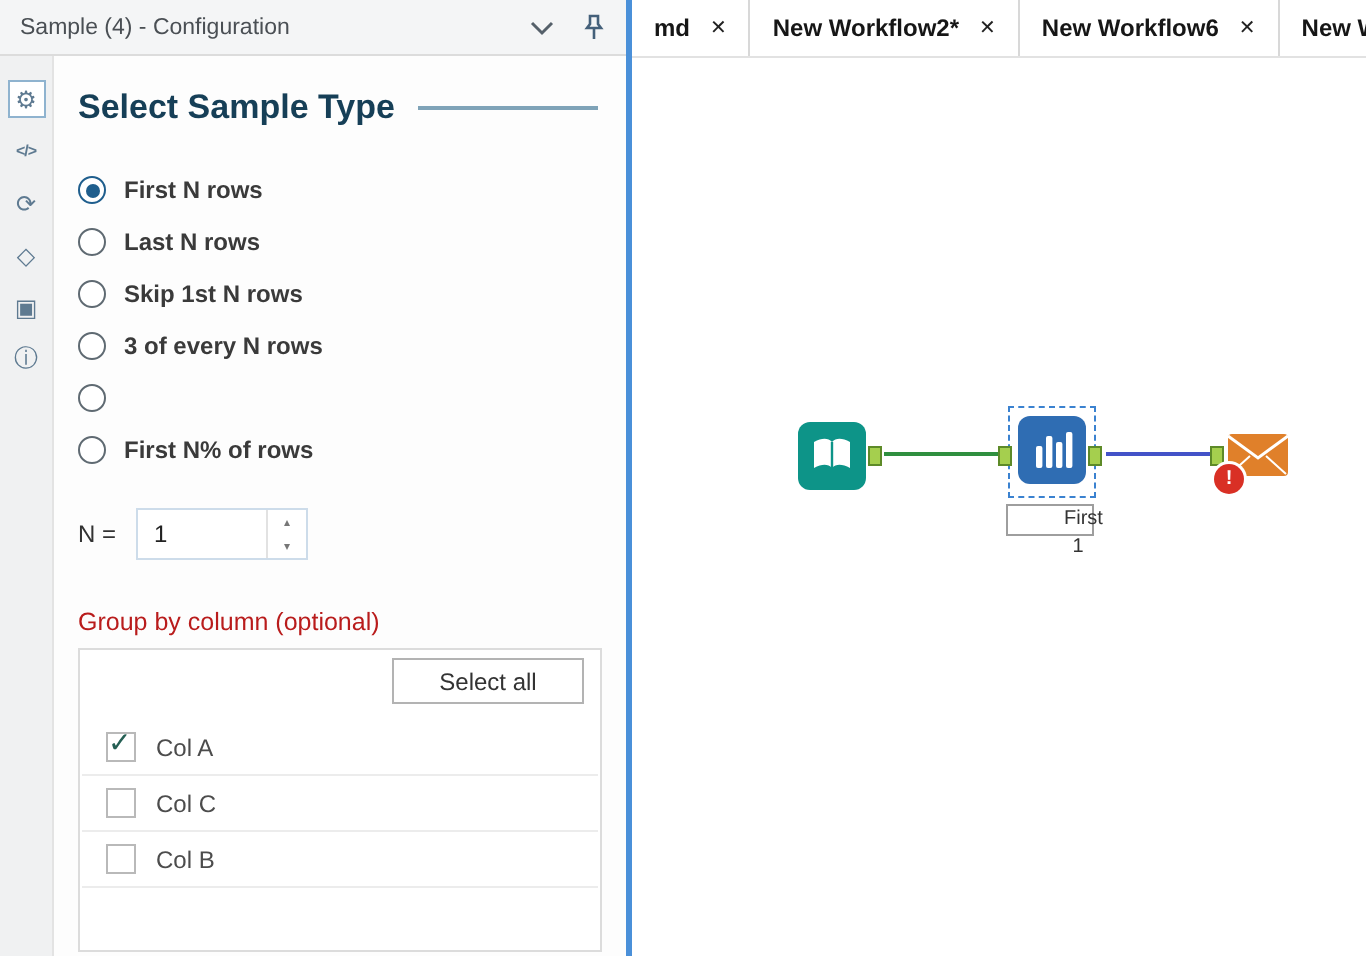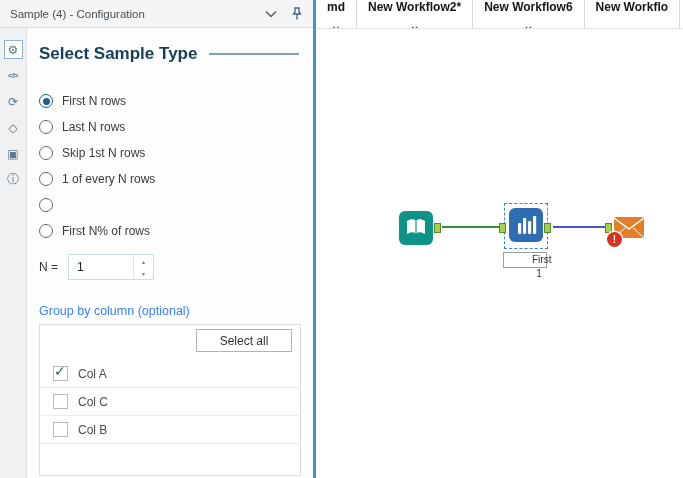--- a/index.html
+++ b/index.html
@@ -15,48 +15,48 @@
   .icon-strip { position:absolute; left:0; top:28px; width:27px; bottom:0; background:#f0f1f2; border-right:1px solid #e3e3e3; display:flex; flex-direction:column; align-items:center; padding-top:12px; gap:7px; }
   .strip-icon { width:19px; height:19px; display:flex; align-items:center; justify-content:center; font-size:12px; color:#5e7a91; cursor:pointer; }
   .strip-icon.code { font-size:8px; font-weight:bold; letter-spacing:-0.5px; }
   .strip-icon.selected { border:1px solid #8fb3cf; background:#fff; }
 
   .config-content { position:absolute; left:27px; top:28px; right:0; bottom:0; padding:16px 12px 0 12px; background:#fdfdfd; }
   .section-head { display:flex; align-items:center; gap:12px; margin-bottom:24px; }
   .section-title { font-size:17px; font-weight:700; color:#163f57; white-space:nowrap; }
   .section-rule { flex:1; height:2px; background:#7fa3b8; margin-right:2px; }
 
-  .option-row { display:flex; align-items:center; gap:9px; height:26px; cursor:pointer; }
+  .option-row { display:flex; align-items:flex-start; gap:9px; height:26px; cursor:pointer;font-weight:bold; }
   .radio { width:14px; height:14px; border:1.5px solid #5f6a72; border-radius:50%; background:#fff; flex:none; position:relative; }
   .option-row.selected .radio { border-color:#1f5e8d; }
   .option-row.selected .radio::after { content:""; position:absolute; inset:2.5px; border-radius:50%; background:#1f5e8d; }
   .option-label { font-size:12px; color:#3a3a3a; }
 
   .n-row { display:flex; align-items:center; gap:10px; margin-top:10px; }
   .n-label { font-size:12px; color:#333; }
   .n-wrap { display:flex; height:26px; border:1px solid #cddcea; background:#fff; }
   .n-input { width:64px; border:none; outline:none; padding:0 8px; font-size:12px; font-family:inherit; color:#222; }
   .n-spin { width:20px; border-left:1px solid #e2e2e2; display:flex; flex-direction:column; }
   .spin-btn { flex:1; display:flex; align-items:center; justify-content:center; font-size:6px; color:#777; cursor:pointer; }
 
-  .groupby-label { margin-top:24px; font-size:12.5px; color:#3b82f6; }
+  .groupby-label { margin-top:24px; font-size:12.5px; color:#b91c1c; }
   .group-box { margin-top:6px; border:1px solid #dcdcdc; background:#fff; height:152px; padding-top:4px; }
   .select-all { display:block; margin:0 8px 0 auto; width:96px; height:23px; border:1px solid #b3b3b3; background:#fff; font-size:12px; color:#333; font-family:inherit; cursor:pointer; }
   .col-list { margin-top:8px; }
   .col-row { display:flex; align-items:center; gap:10px; height:28px; padding-left:12px; border-bottom:1px solid #ececec; margin:0 1px; cursor:pointer; }
   .checkbox { width:15px; height:15px; border:1px solid #b9b9b9; background:#fff; position:relative; flex:none; }
   .checkbox .check { position:absolute; top:-4px; left:0; font-size:14px; color:#255f54; }
   .col-label { font-size:12px; color:#4c4c4c; }
 
   
   .splitter { position:absolute; left:313px; top:0; width:3px; height:478px; background:#4a90d9; cursor:col-resize; }
 
   
   .tabbar { position:absolute; left:316px; top:0; right:0; height:29px; background:#fff; border-bottom:1px solid #e2e2e2; display:flex; overflow:hidden; }
-  .tab { display:flex; align-items:center; gap:10px; padding:0 11px; border-right:1px solid #d8d8d8; font-size:12px; font-weight:600; color:#161616; white-space:nowrap; cursor:pointer;flex-direction:column; }
+  .tab { display:flex; align-items:center; gap:10px; padding:0 11px; border-right:1px solid #d8d8d8; font-size:12px; font-weight:600; color:#161616; white-space:nowrap; cursor:pointer; }
   .tab-close { font-size:10px; font-weight:400; color:#222; cursor:pointer; }
 
   
   .canvas { position:absolute; left:316px; top:29px; right:0; bottom:0; background:#fff; }
   .tool { position:absolute; width:34px; height:34px; cursor:pointer; }
   .anchor { position:absolute; width:7px; height:10px; background:#a5cf4e; border:1px solid #5d8a28; cursor:pointer; }
   .conn { position:absolute; height:2px; cursor:pointer; }
   .conn-green { background:#2f8f3f; }
   .conn-blue { background:#4353c8; }
   .selection-outline { position:absolute; border:1px dashed #3b82d0; width:44px; height:46px; }
@@ -107,21 +107,21 @@
         <div class="option-row">
           <span class="radio"></span>
           <span class="option-label">Last N rows</span>
         </div>
         <div class="option-row">
           <span class="radio"></span>
           <span class="option-label">Skip 1st N rows</span>
         </div>
         <div class="option-row">
           <span class="radio"></span>
-          <span class="option-label">1 of every N rows</span>
+          <span class="option-label">3 of every N rows</span>
         </div>
         <div class="option-row">
           <span class="radio"></span>
         </div>
         <div class="option-row">
           <span class="radio"></span>
           <span class="option-label">First N% of rows</span>
         </div>
       </div>
 

